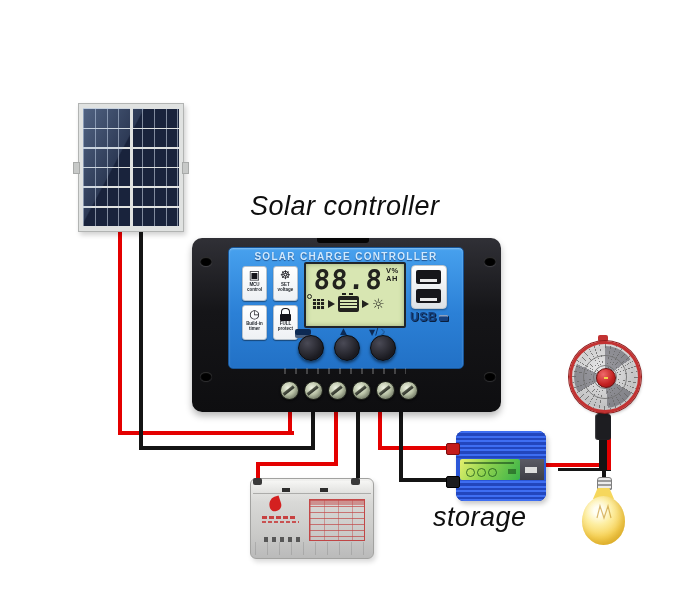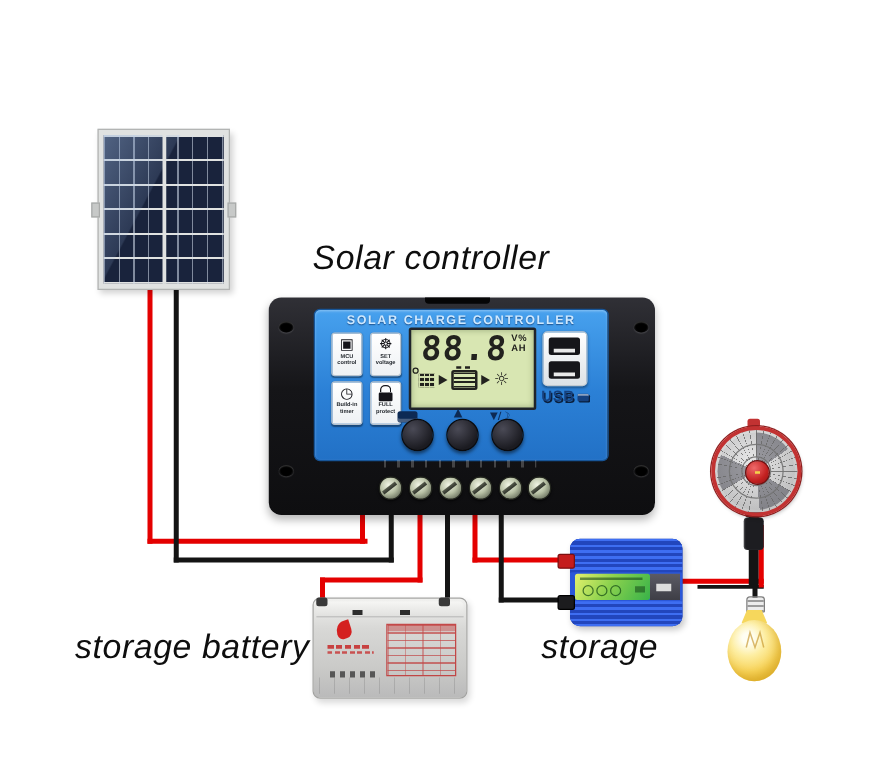--- a/index.html
+++ b/index.html
@@ -22,21 +22,21 @@
   .sp-tab{position:absolute;width:5px;height:10px;background:#c7c9c8;border:1px solid #a8aaa9;top:58px;}
   .sp-tab.l{left:-6px;} .sp-tab.r{right:-6px;}
 
   
   .wire{position:absolute;}
   .wred{background:#e40000;} .wblk{background:#141414;}
 
   
   .ctrl{position:absolute;left:192px;top:238px;width:309px;height:174px;border-radius:10px;
         background:linear-gradient(180deg,#303036,#151518 42%,#0e0e10);
-        box-shadow:0 4px 7px rgba(0,0,0,.28);margin-left:23px;}
+        box-shadow:0 4px 7px rgba(0,0,0,.28);}
   .ctrl-bump{position:absolute;left:125px;top:0;width:52px;height:5px;background:#050506;border-radius:0 0 3px 3px;}
   .hole{position:absolute;width:12px;height:9px;border-radius:50%;
         background:radial-gradient(circle at 50% 45%,#000 55%,#2a2a2e);
         box-shadow:0 1px 1px rgba(255,255,255,.14), inset 0 1px 1px rgba(255,255,255,.2);}
   .face{position:absolute;left:36px;top:9px;width:234px;height:120px;border-radius:5px;
         background:linear-gradient(180deg,#47a1ee,#2b80d6 55%,#2271c6);
         border:1px solid #175598;box-shadow:inset 0 1px 2px rgba(255,255,255,.35);}
   .face-title{position:absolute;left:0;right:0;top:3px;text-align:center;font-size:10px;font-weight:bold;
               letter-spacing:1.3px;color:#cfe9ff;text-shadow:0 1px 1px rgba(8,40,90,.65);}
   .fkey{position:absolute;width:23px;height:33px;background:linear-gradient(#ffffff,#eef1f4);
@@ -187,21 +187,20 @@
   <div class="wire wblk" style="left:399px;top:410px;width:4px;height:72px"></div>
   <div class="wire wblk" style="left:399px;top:478px;width:56px;height:4px"></div>
 
   <div class="wire wred" style="left:545px;top:463px;width:66px;height:4px"></div>
   <div class="wire wblk" style="left:558px;top:468px;width:53px;height:3px"></div>
   <div class="wire wblk" style="left:599px;top:404px;width:8px;height:66px"></div>
   <div class="wire wred" style="left:607px;top:420px;width:4px;height:50px"></div>
   <div class="wire wblk" style="left:602px;top:468px;width:4px;height:12px"></div>
 
   <div class="caption" style="left:250px;top:191px">Solar controller</div>
-  <div class="caption" style="left:60px;top:502px">storage battery</div>
   <div class="caption" style="left:433px;top:502px">storage</div>
 
   <div class="solar-panel">
     <div class="sp-cells"></div>
     <div class="sp-divider"></div>
     <div class="sp-tab l"></div>
     <div class="sp-tab r"></div>
   </div>
 
   <div class="ctrl">

